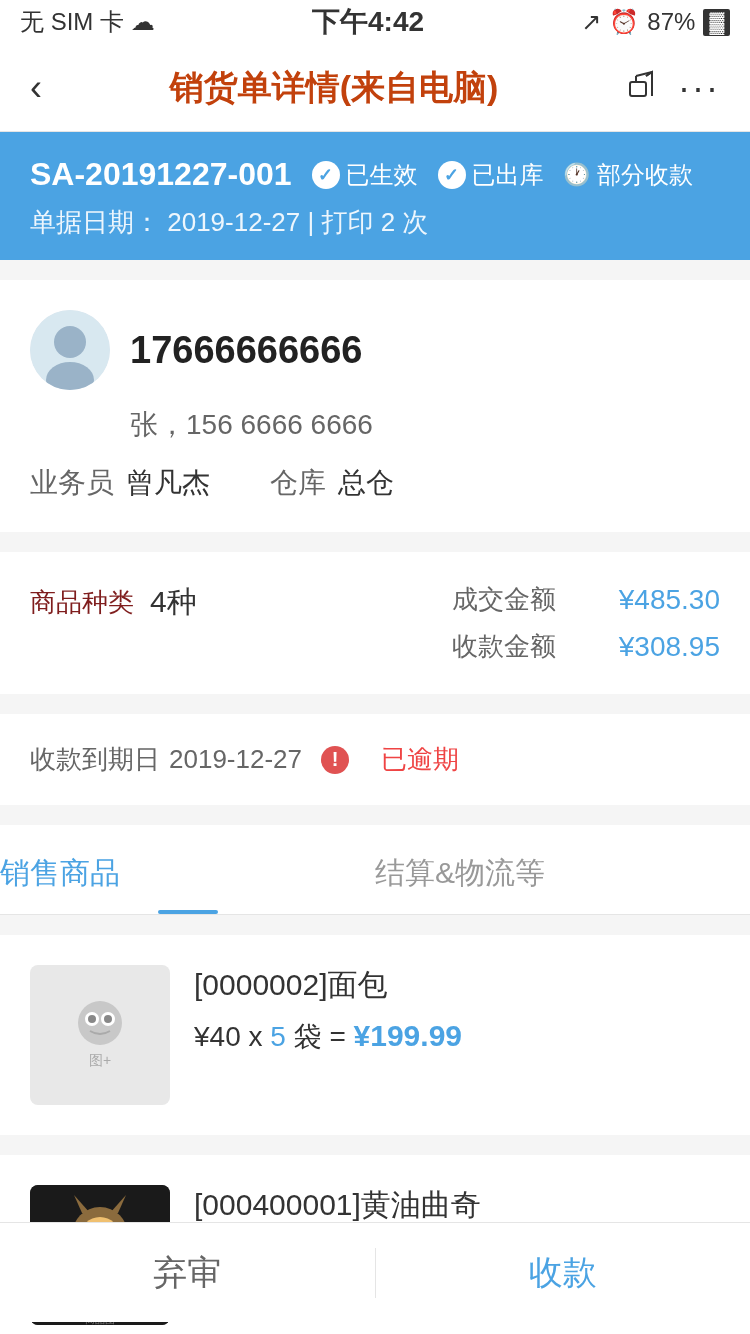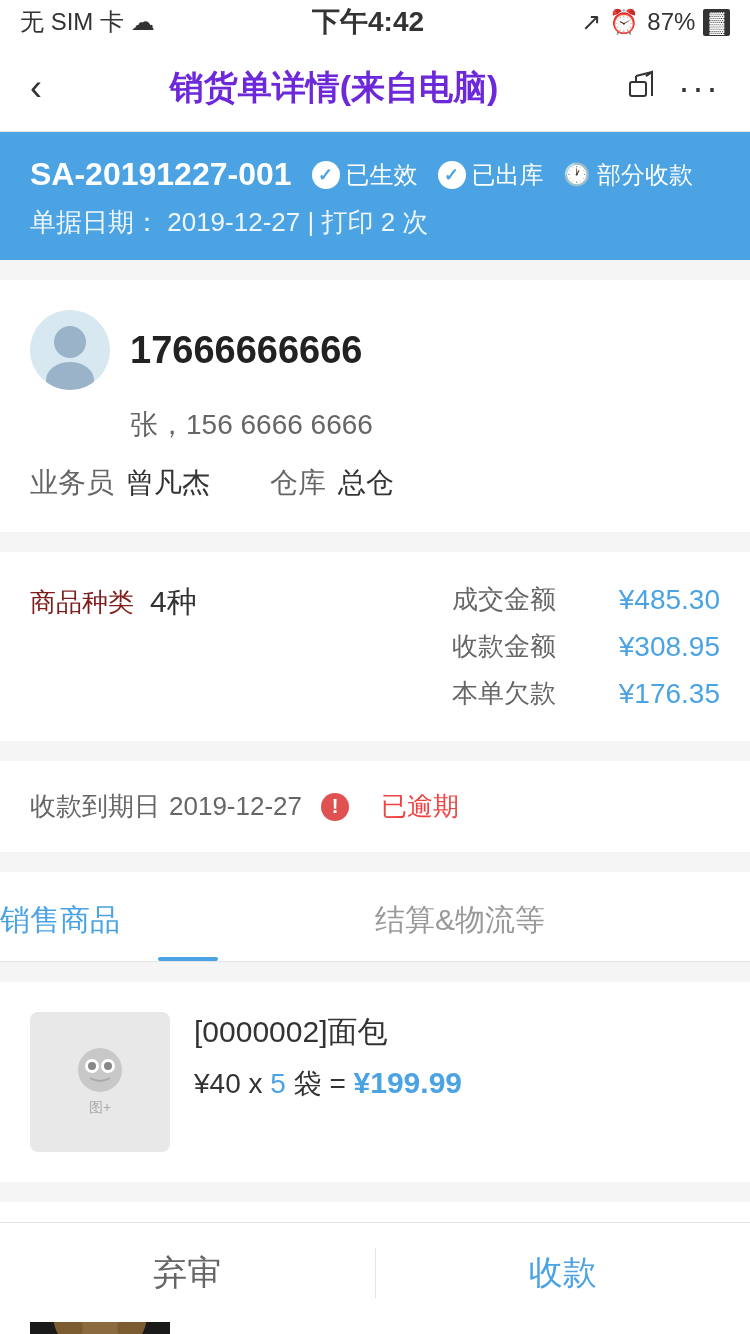--- a/index.html
+++ b/index.html
@@ -39,21 +39,21 @@
       border-bottom: 1px solid #e5e5e5;
     }
     .nav-back {
       font-size: 36px;
       color: #333;
       cursor: pointer;
     }
     .nav-title {
       font-size: 34px;
       font-weight: 600;
-      color: #6d28d9;
+      color: #c2410c;
     }
     .nav-actions {
       display: flex;
       align-items: center;
       gap: 20px;
     }
     .nav-share-icon, .nav-more-icon {
       font-size: 32px;
       color: #333;
     }
@@ -433,24 +433,20 @@
   </div>
   <div class="summary-right">
     <div class="summary-row">
       <span class="summary-row-label">成交金额</span>
       <span class="summary-row-value">¥485.30</span>
     </div>
     <div class="summary-row">
       <span class="summary-row-label">收款金额</span>
       <span class="summary-row-value">¥308.95</span>
     </div>
-    <div class="summary-row">
-      <span class="summary-row-label">本单欠款</span>
-      <span class="summary-row-value">¥176.35</span>
-    </div>
   </div>
 </div>
 
 <div class="due-section">
   <span>收款到期日</span>
   <span>2019-12-27</span>
   <div class="overdue-badge">
     <span class="overdue-dot">!</span>
     <span class="overdue-text">已逾期</span>
   </div>

